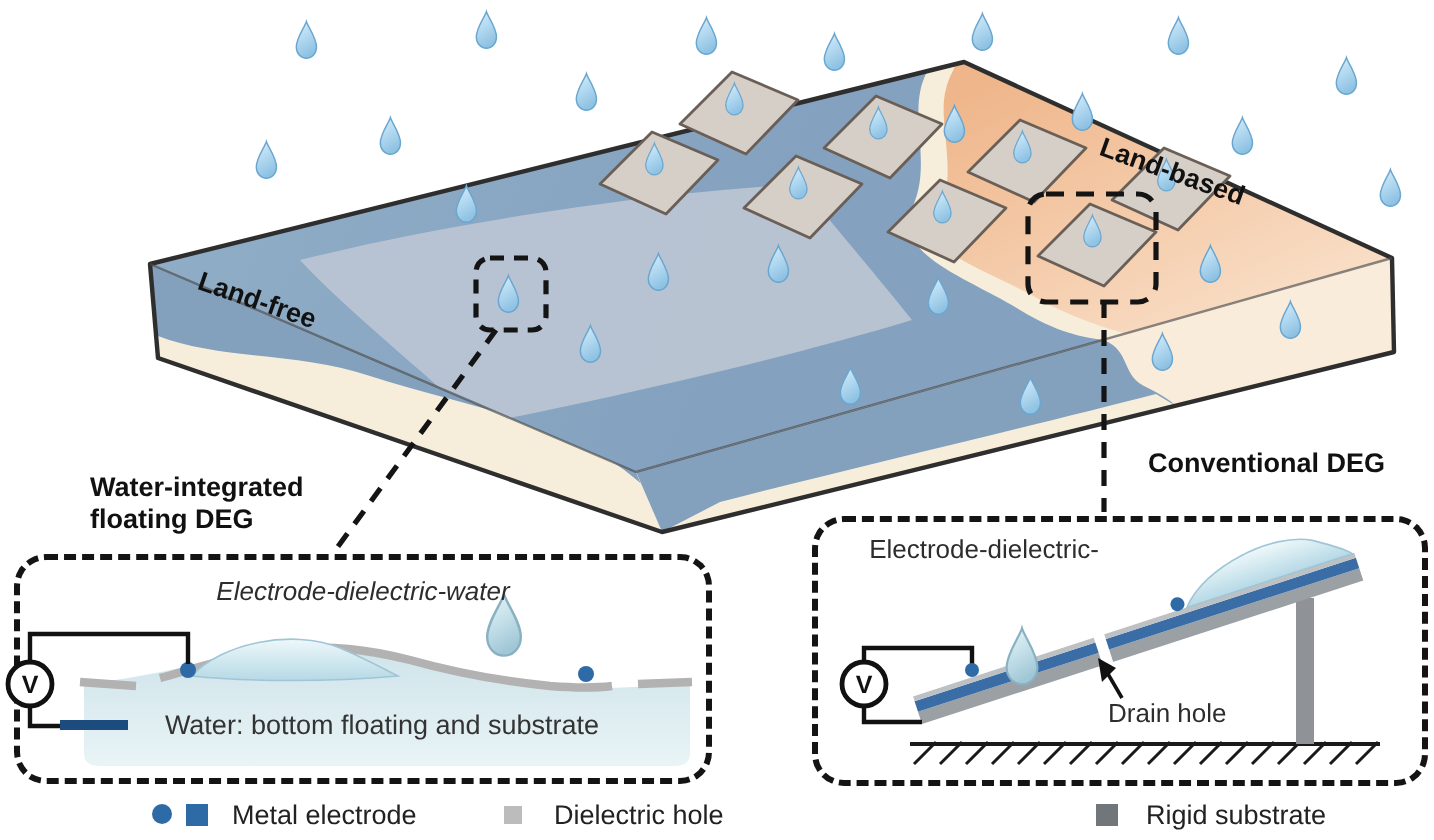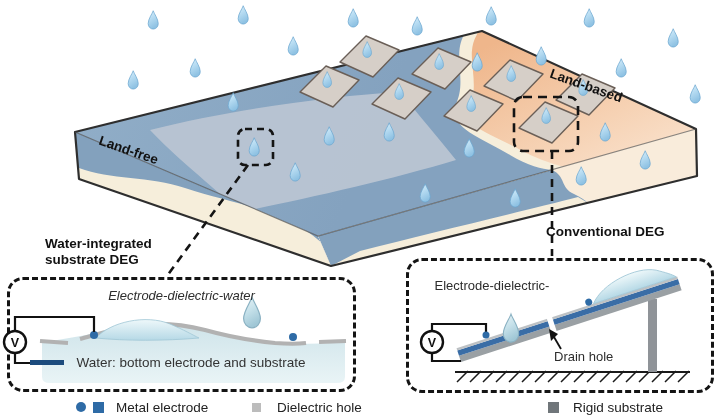--- a/index.html
+++ b/index.html
@@ -5,29 +5,29 @@
   html,body{margin:0;padding:0;background:#fff;}
   .stage{position:relative;width:717px;height:420px;background:#ffffff;overflow:hidden;
          font-family:"Liberation Sans",sans-serif;color:#1c1c1c;}
   .stage svg{display:block;}
   #scene-svg{position:absolute;left:0;top:0;}
   .rot-label{position:absolute;font-weight:bold;font-size:13.5px;color:#111;transform-origin:left top;white-space:nowrap;}
   #land-free-label{left:102px;top:133px;transform:rotate(19deg);}
   #land-based-label{left:553px;top:66px;transform:rotate(19.5deg);}
   .inset-title{position:absolute;font-weight:bold;font-size:13.5px;line-height:16px;color:#111;white-space:nowrap;}
   #left-inset-title{left:45px;top:236px;}
-  #right-inset-title{left:546px;top:224px;}
+  #right-inset-title{left:574px;top:224px;}
   .inset{position:absolute;border:3px dashed #141414;border-radius:16px;background:#fff;box-sizing:border-box;}
   #left-inset{left:7px;top:277px;width:349px;height:115px;}
   #right-inset{left:406px;top:258px;width:308px;height:135px;}
   .inset svg{position:absolute;left:0;top:0;overflow:visible;}
   .inset-label{position:absolute;font-size:13px;color:#2d2d2d;text-align:center;white-space:nowrap;}
   #li-top-label{left:0;right:0;top:8px;font-style:italic;}
   #li-water-label{left:36px;width:290px;top:75px;font-size:13.5px;color:#333;}
-  #ri-stack-label{left:8px;width:150px;top:6px;line-height:15.5px;margin-top:11px;}
+  #ri-stack-label{left:8px;width:150px;top:6px;line-height:15.5px;}
   #ri-drain-label{left:145px;top:88px;text-align:right;}
   .legend{position:absolute;top:398px;height:18px;display:flex;align-items:center;}
   .legend .lbl{font-size:13.5px;color:#222;white-space:nowrap;}
   .sw{display:inline-block;flex:none;}
   .sw.dot{width:10px;height:10px;border-radius:50%;}
   .sw.sq{width:11px;height:11px;}
   #legend-metal{left:76px;}
   #legend-dielectric{left:252px;}
   #legend-water{left:408px;margin-top:26px;}
   #legend-rigid{left:548px;}
@@ -149,21 +149,21 @@
     <rect x="514" y="97" width="64" height="54" rx="9" fill="none" stroke="#141414" stroke-width="2.6" stroke-dasharray="9 6"></rect>
     <path d="M248,165 L167,276" fill="none" stroke="#141414" stroke-width="2.6" stroke-dasharray="8 6"></path>
     <path d="M552,151 L552,256" fill="none" stroke="#141414" stroke-width="2.6" stroke-dasharray="8 6"></path>
   </svg>
 
   <div class="rot-label" id="land-free-label">Land-free</div>
   <div class="rot-label" id="land-based-label">Land-based</div>
 
   <div class="inset-title" id="left-inset-title">
     <div>Water-integrated</div>
-    <div>substrate DEG</div>
+    <div>floating DEG</div>
   </div>
   <div class="inset-title" id="right-inset-title">Conventional DEG</div>
 
   <div class="inset" id="left-inset">
     <svg width="343" height="109" viewBox="0 0 343 109">
 
       <path d="M32,62 C70,58 100,48 135,45 C170,43 200,52 240,60 C270,66 302,64 335,62 L335,97 Q335,103 327,103 L40,103 Q32,103 32,97 Z" fill="url(#pondGrad)"></path>
 
       <path fill="none" stroke="#b2b2b2" stroke-width="4.2" d="M30,61 L58,63 M70,59 C85,55 105,48 130,45 C155,42 175,45 195,50 C220,57 245,61 265,63 C278,64 288,64 296,63 M309,62 L336,61"></path>
 
@@ -176,21 +176,21 @@
 
       <path d="M5,51 L5,37 L84,37 L84,52" fill="none" stroke="#111" stroke-width="2.2"></path>
       <path d="M5,73 L5,83 L22,83" fill="none" stroke="#111" stroke-width="2.2"></path>
 
       <rect x="20" y="80" width="34" height="5" fill="#1c4b7d"></rect>
 
       <circle cx="5" cy="62" r="11" fill="#fff" stroke="#111" stroke-width="2.4"></circle>
       <text x="5" y="66.5" text-anchor="middle" font-size="12.5" font-weight="bold" fill="#111">V</text>
     </svg>
     <div class="inset-label" id="li-top-label">Electrode-dielectric-water</div>
-    <div class="inset-label" id="li-water-label">Water: bottom electrode and substrate</div>
+    <div class="inset-label" id="li-water-label">Water: bottom floating and substrate</div>
   </div>
 
   <div class="inset" id="right-inset">
     <svg width="302" height="129" viewBox="0 0 302 129">
 
       <path d="M46,111 L281,111" stroke="#1a1a1a" stroke-width="2"></path>
       <path stroke="#1a1a1a" stroke-width="1.5" fill="none" d="M48,121 L59,110 M61,121 L72,110 M74,121 L85,110 M87,121 L98,110 M100,121 L111,110 M113,121 L124,110 M126,121 L137,110 M139,121 L150,110 M152,121 L163,110 M165,121 L176,110 M178,121 L189,110 M191,121 L202,110 M204,121 L215,110 M217,121 L228,110 M230,121 L241,110 M243,121 L254,110 M256,121 L267,110 M269,121 L280,110"></path>
 
       <rect x="239" y="38" width="9" height="73" fill="#8f9398"></rect>
 

